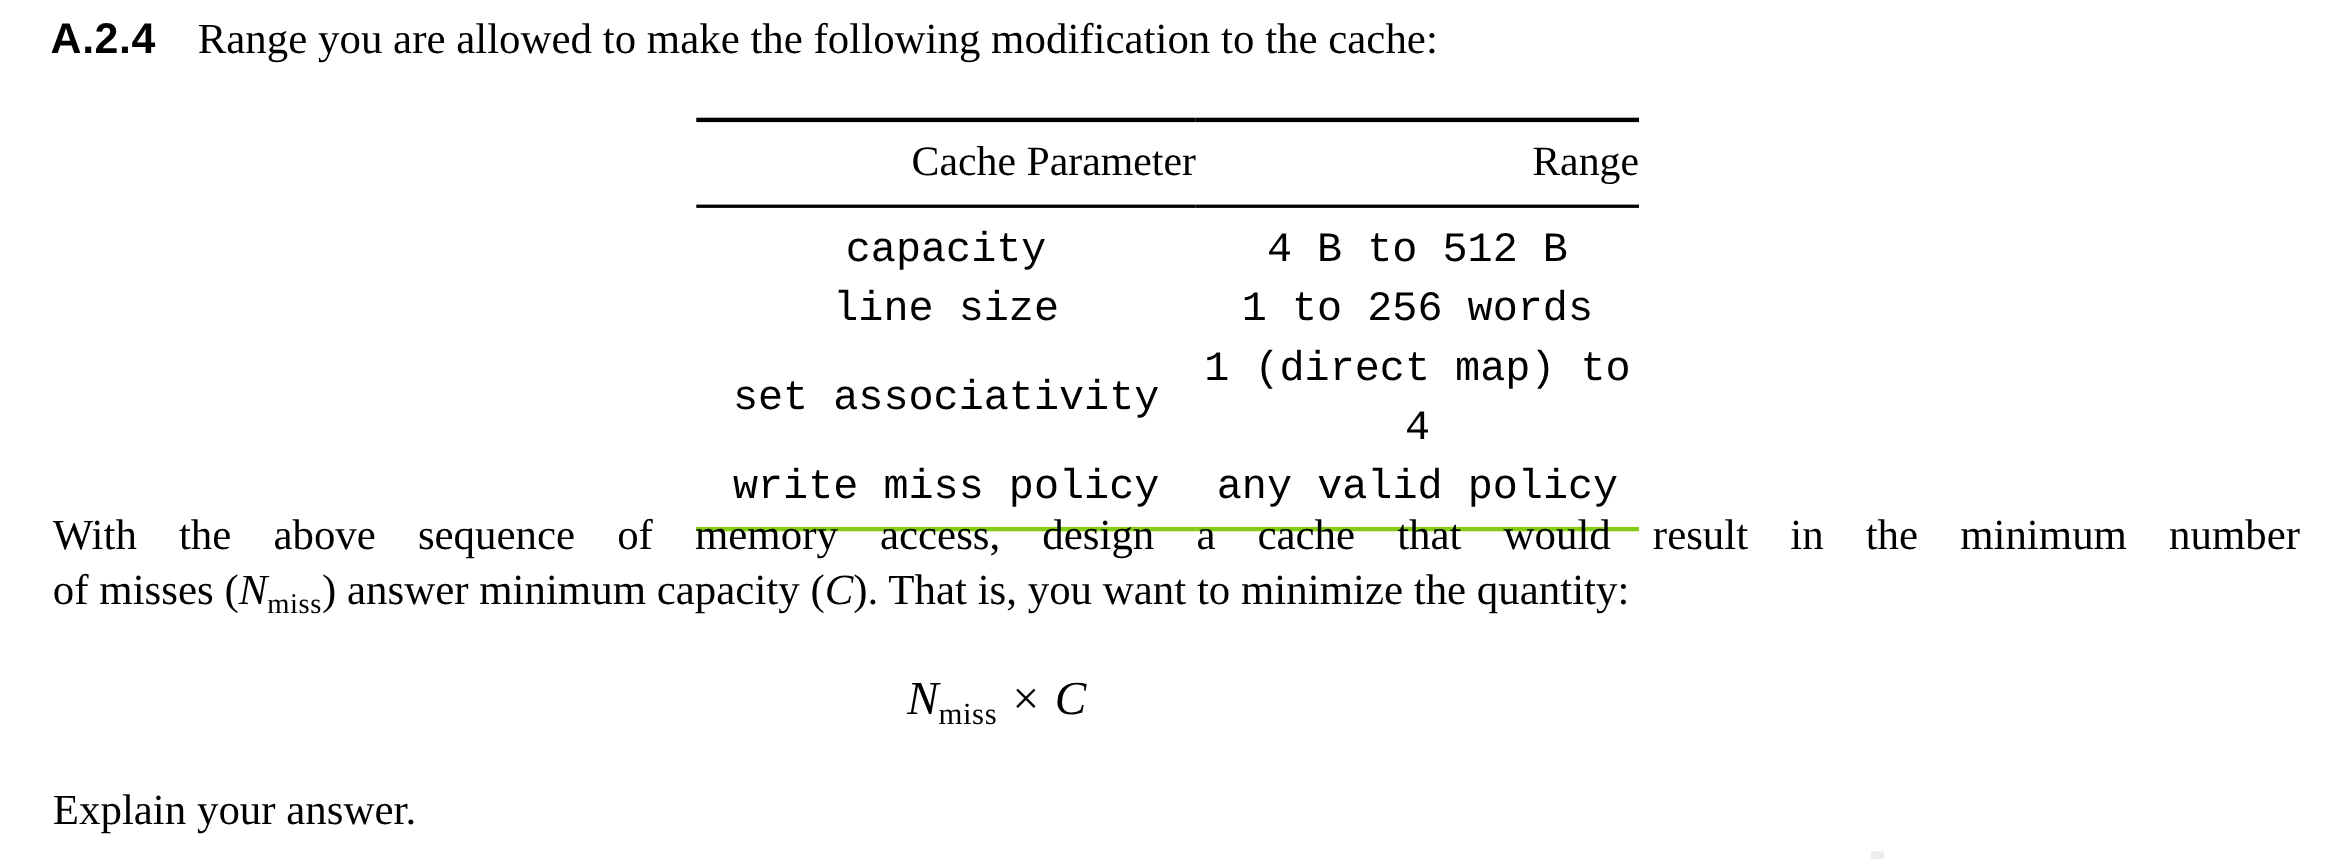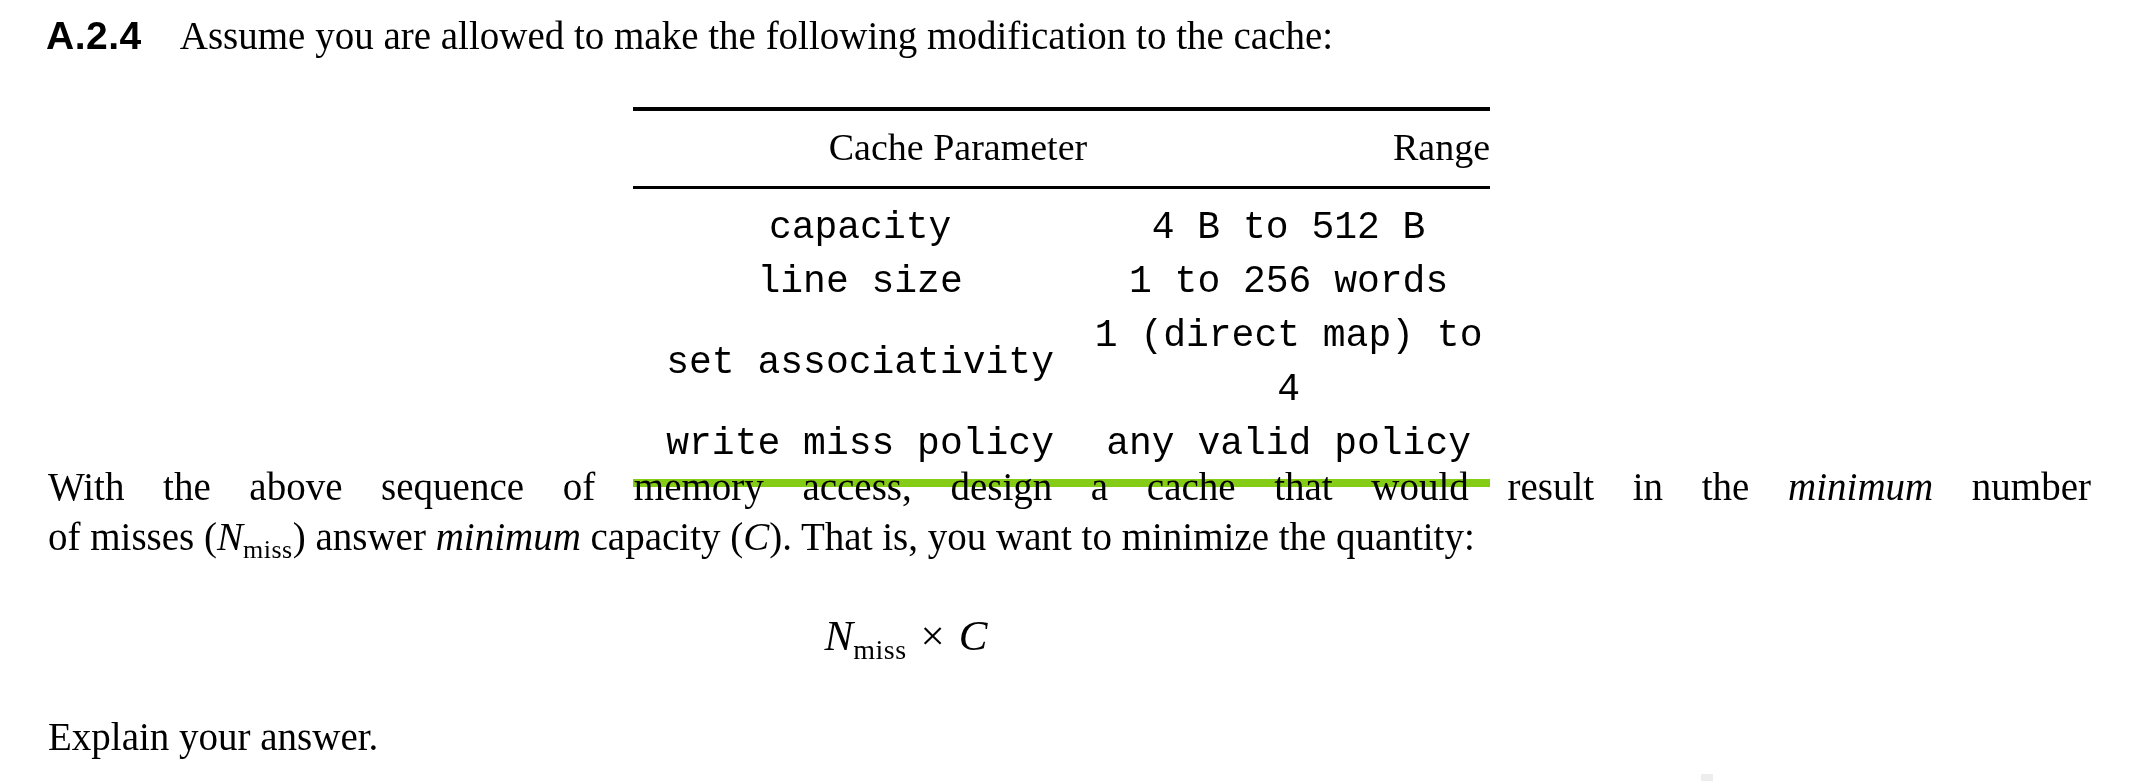--- a/index.html
+++ b/index.html
@@ -52,21 +52,21 @@
   .cache-table th {
     font-weight: normal;
     text-align: right;
     padding: 14px 0 17px 0;
     line-height: 44px;
   }
   .cache-table th.col1, .cache-table td.col1 { width: 53%; }
   .cache-table th.col2, .cache-table td.col2 { width: 47%; }
   .cache-table tbody tr:first-child td { padding-top: 12px; }
   .cache-table tbody tr:last-child td { padding-bottom: 8px; }
-  .cache-table tbody tr:last-child { border-bottom: 8px solid #84cc16; }
+  .cache-table tbody tr:last-child { border-bottom: 4px solid #84cc16; }
   .cache-table td {
     text-align: center;
     line-height: 54px;
     padding: 0;
     font-family: Liberation Mono, monospace;
   }
   
   .para {
     position: absolute;
     left: 48px;
@@ -75,21 +75,21 @@
     font-size: 39px;
     line-height: 50px;
   }
   .pline1 {
     text-align: justify;
     text-align-last: justify;
   }
   .pline2 {
     text-align: left;
   }
-  .it { font-style: italic; }
+  .it { }
   .var { font-style: italic; }
   .sub {
     font-size: 26px;
     vertical-align: -8px;
     font-style: normal;
     letter-spacing: 0.5px;
     text-align: right;
   }
   
   .formula {
@@ -124,21 +124,21 @@
     height: 7px;
     background: #ededed;
   }
 </style>
 </head>
 <body>
 
 <div class="page">
 
   <div class="heading">
-    <span class="num">A.2.4</span><span>Assume you are allowed to make the following modification to the cache:</span>
+    <span class="num">A.2.4</span><span>Range you are allowed to make the following modification to the cache:</span>
   </div>
 
   <table class="cache-table">
     <thead>
       <tr>
         <th class="col1">Cache Parameter</th>
         <th class="col2">Range</th>
       </tr>
     </thead>
     <tbody>

